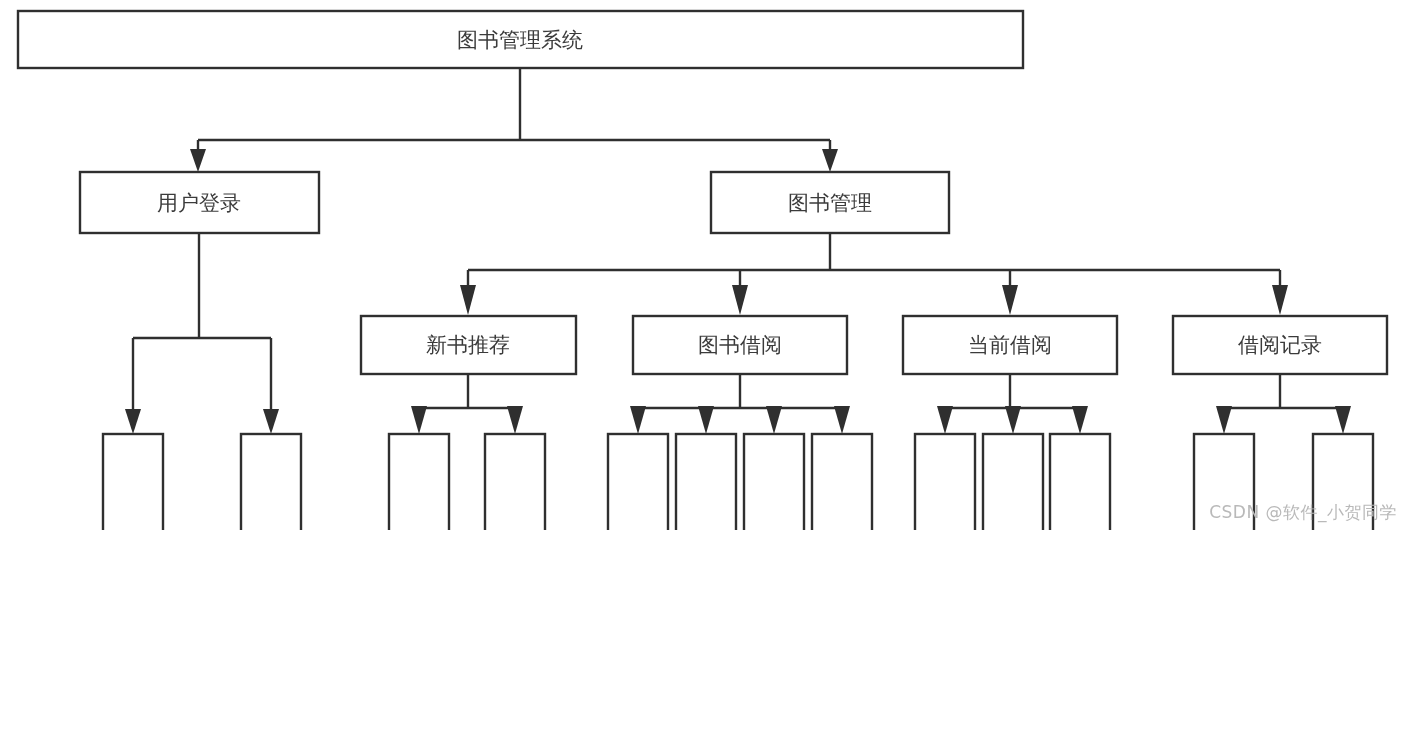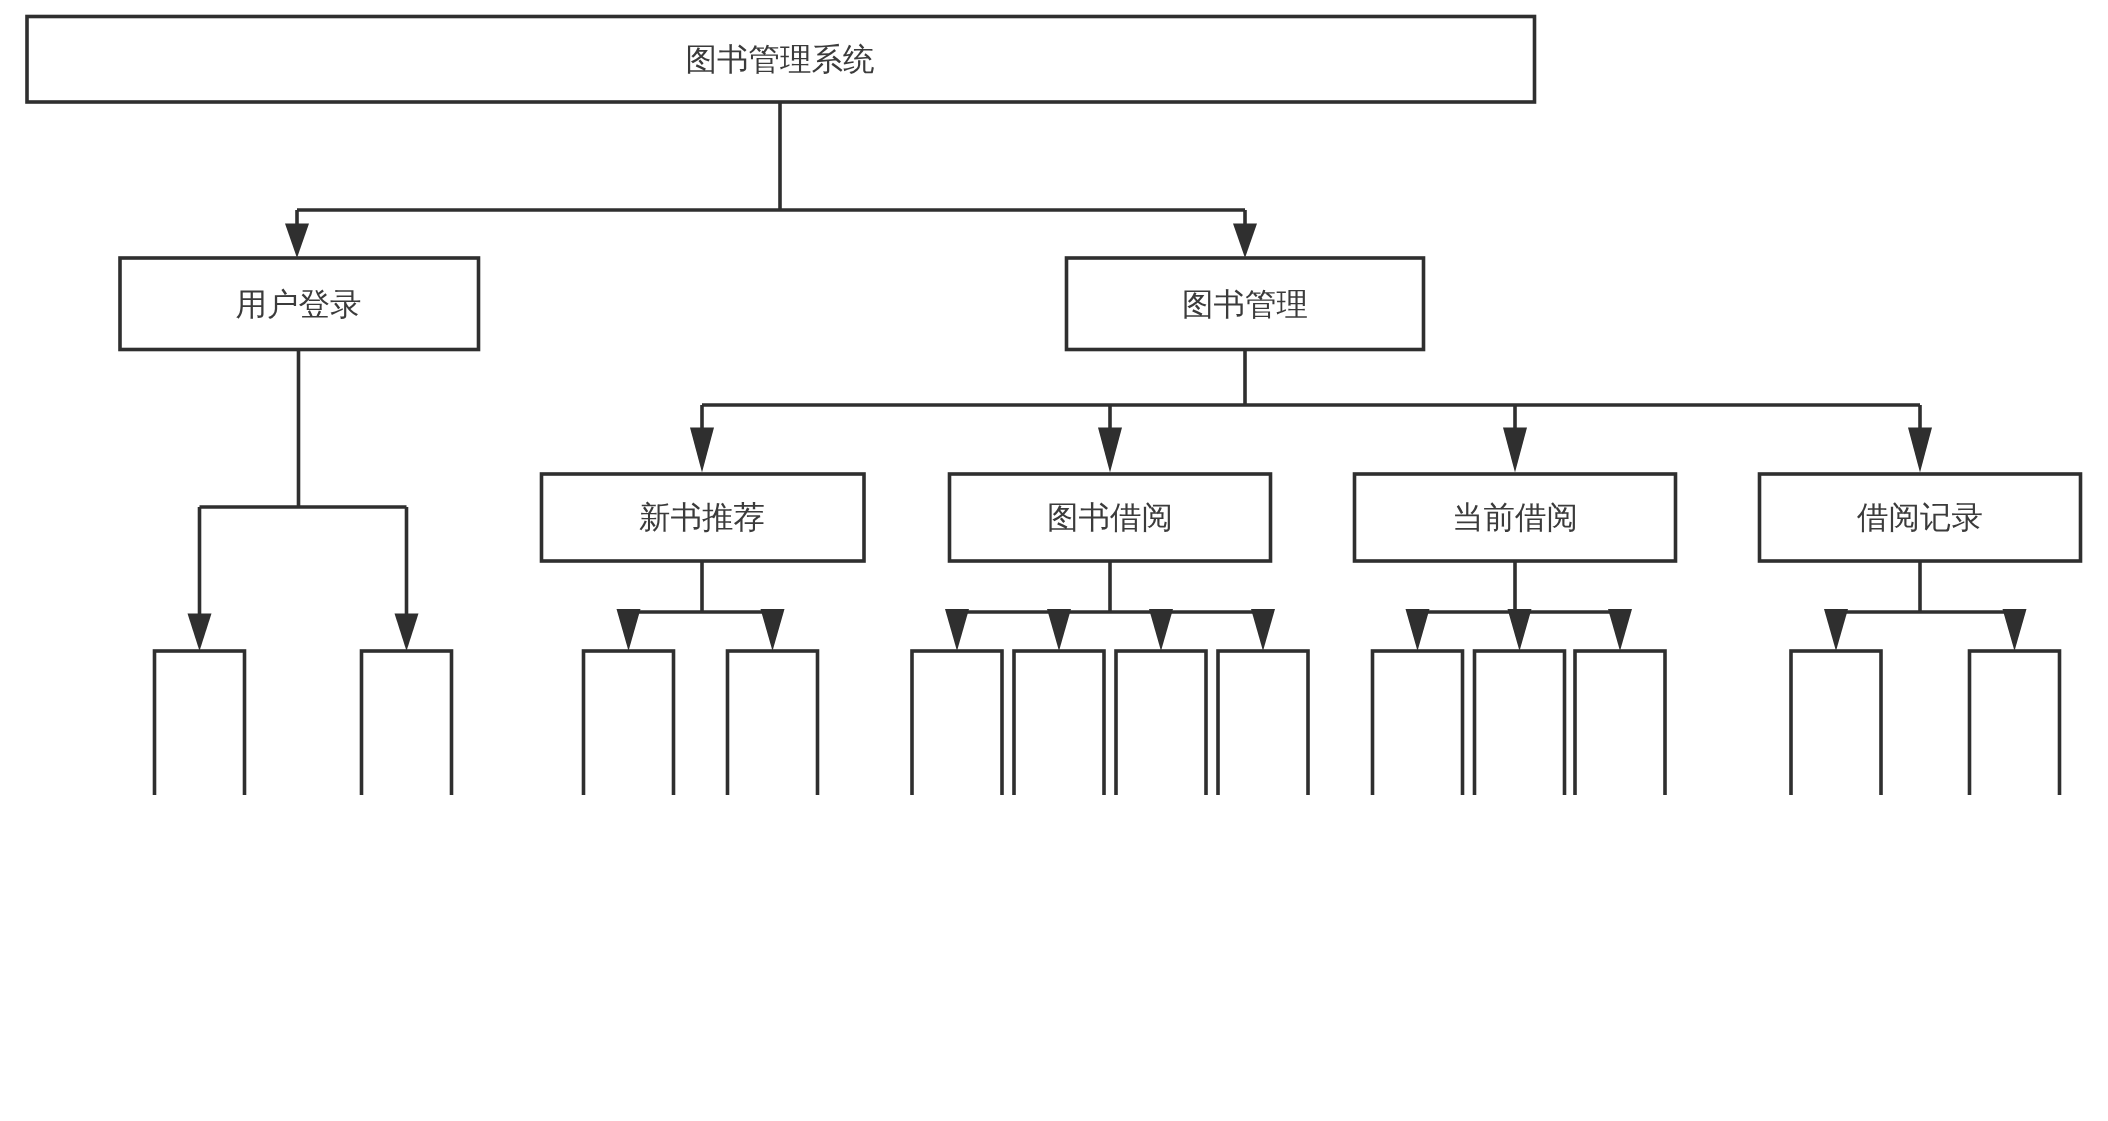--- a/index.html
+++ b/index.html
@@ -194,13 +194,14 @@
   <div class="vert-label" style="left:744px; top:434px; width:60px; height:301px; align-items:flex-start; padding-top:14px; box-sizing:border-box;">编辑图书（管理员）</div>
   <div class="vert-label" style="left:812px; top:434px; width:60px; height:301px;">借阅图书</div>
 
   <div class="vert-label" style="left:915px; top:434px; width:60px; height:301px;">查询图书</div>
   <div class="vert-label" style="left:983px; top:434px; width:60px; height:301px;">归还图书</div>
   <div class="vert-label" style="left:1050px; top:434px; width:60px; height:301px; align-items:flex-start; padding-top:14px; box-sizing:border-box;">确认归还（管理员）</div>
 
   <div class="vert-label" style="left:1194px; top:434px; width:60px; height:301px;">新增借阅记录</div>
   <div class="vert-label" style="left:1313px; top:434px; width:60px; height:301px;">查询借阅记录</div>
 
+  <div class="watermark">CSDN @软件_小贺同学</div>
 </div>
 
 </body></html>

